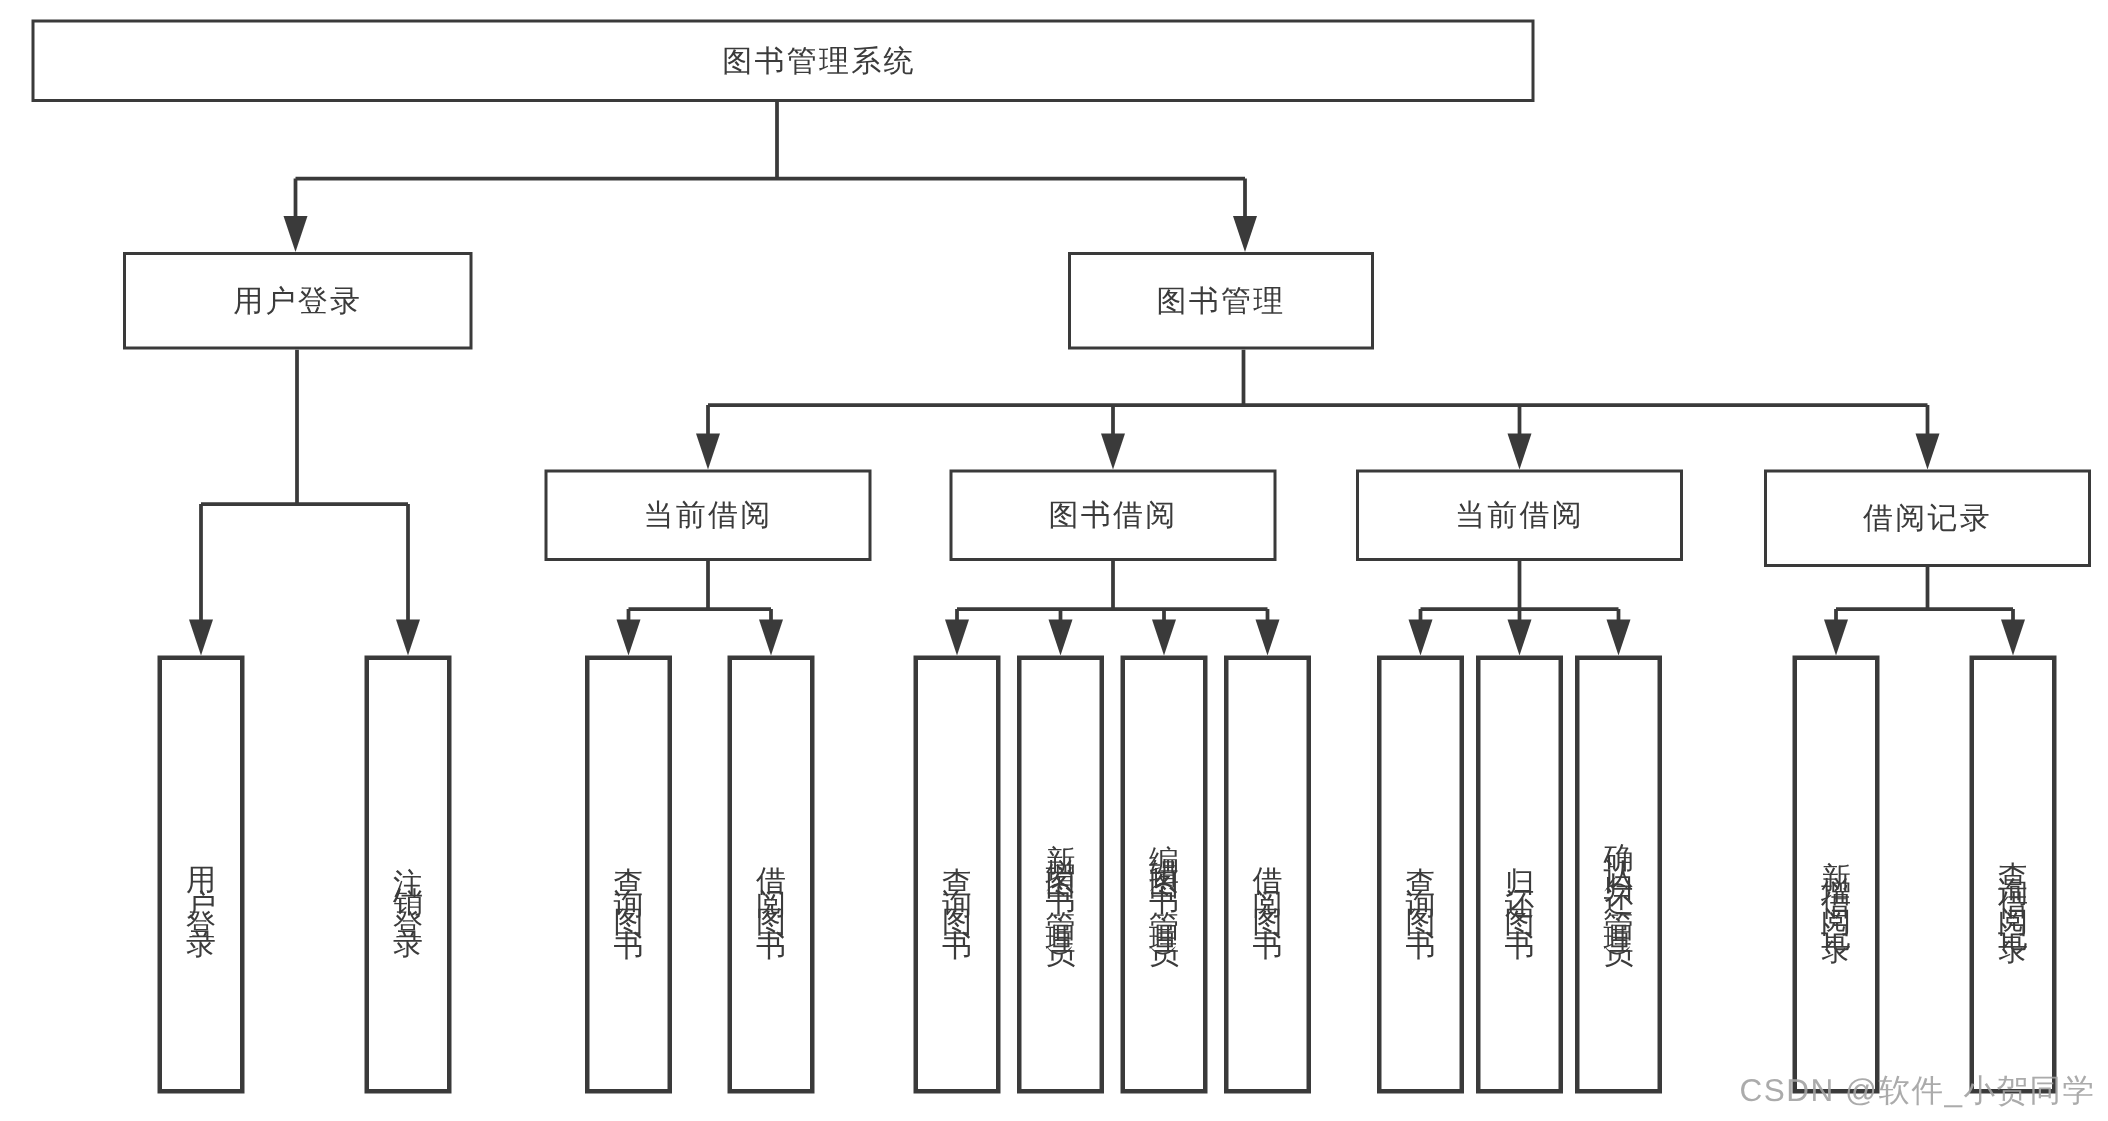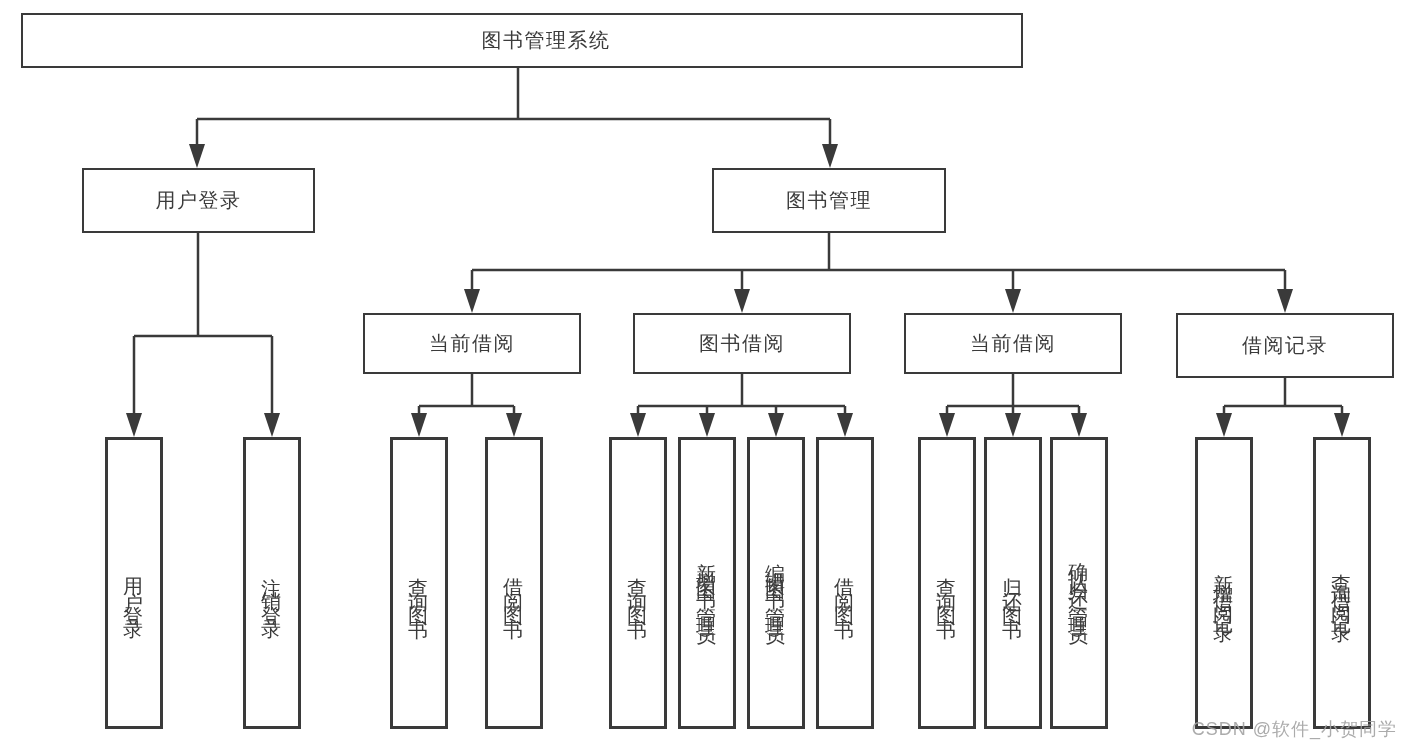--- a/index.html
+++ b/index.html
@@ -44,21 +44,21 @@
     color: var(--text);
     font-size: 20px;
   }
   .ls4 { letter-spacing: 14px; margin-bottom: -14px; }
   .ls6 { letter-spacing: 10px; margin-bottom: -10px; }
   .ls9 { letter-spacing: 9px;  margin-bottom: -9px; }
   .watermark {
     position: absolute;
     right: 8px;
     bottom: 6px;
-    font-size: 18px;
+    font-size: 21px;
     letter-spacing: 1px;
     color: var(--watermark);
     opacity: 0.9;
     z-index: 5;
   }
 </style>
 </head>
 <body>
 
 <div class="canvas">
@@ -129,21 +129,21 @@
     </g>
   </svg>
 
   <div class="box" style="left:21px; top:13px; width:1002px; height:55px;padding-left:48px;">
     <span>图书管理系统</span>
   </div>
 
   <div class="box" style="left:82px; top:168px; width:233px; height:65px;">
     <span>用户登录</span>
   </div>
-  <div class="box" style="left:712px; top:168px; width:234px; height:65px;text-align:center;">
+  <div class="box" style="left:712px; top:168px; width:204px; height:65px;text-align:center;">
     <span>图书管理</span>
   </div>
 
   <div class="box" style="left:363px; top:313px; width:218px; height:61px;">
     <span>当前借阅</span>
   </div>
   <div class="box" style="left:904px; top:313px; width:218px; height:61px;">
     <span>当前借阅</span>
   </div>
   <div class="box" style="left:633px; top:313px; width:218px; height:61px;">

